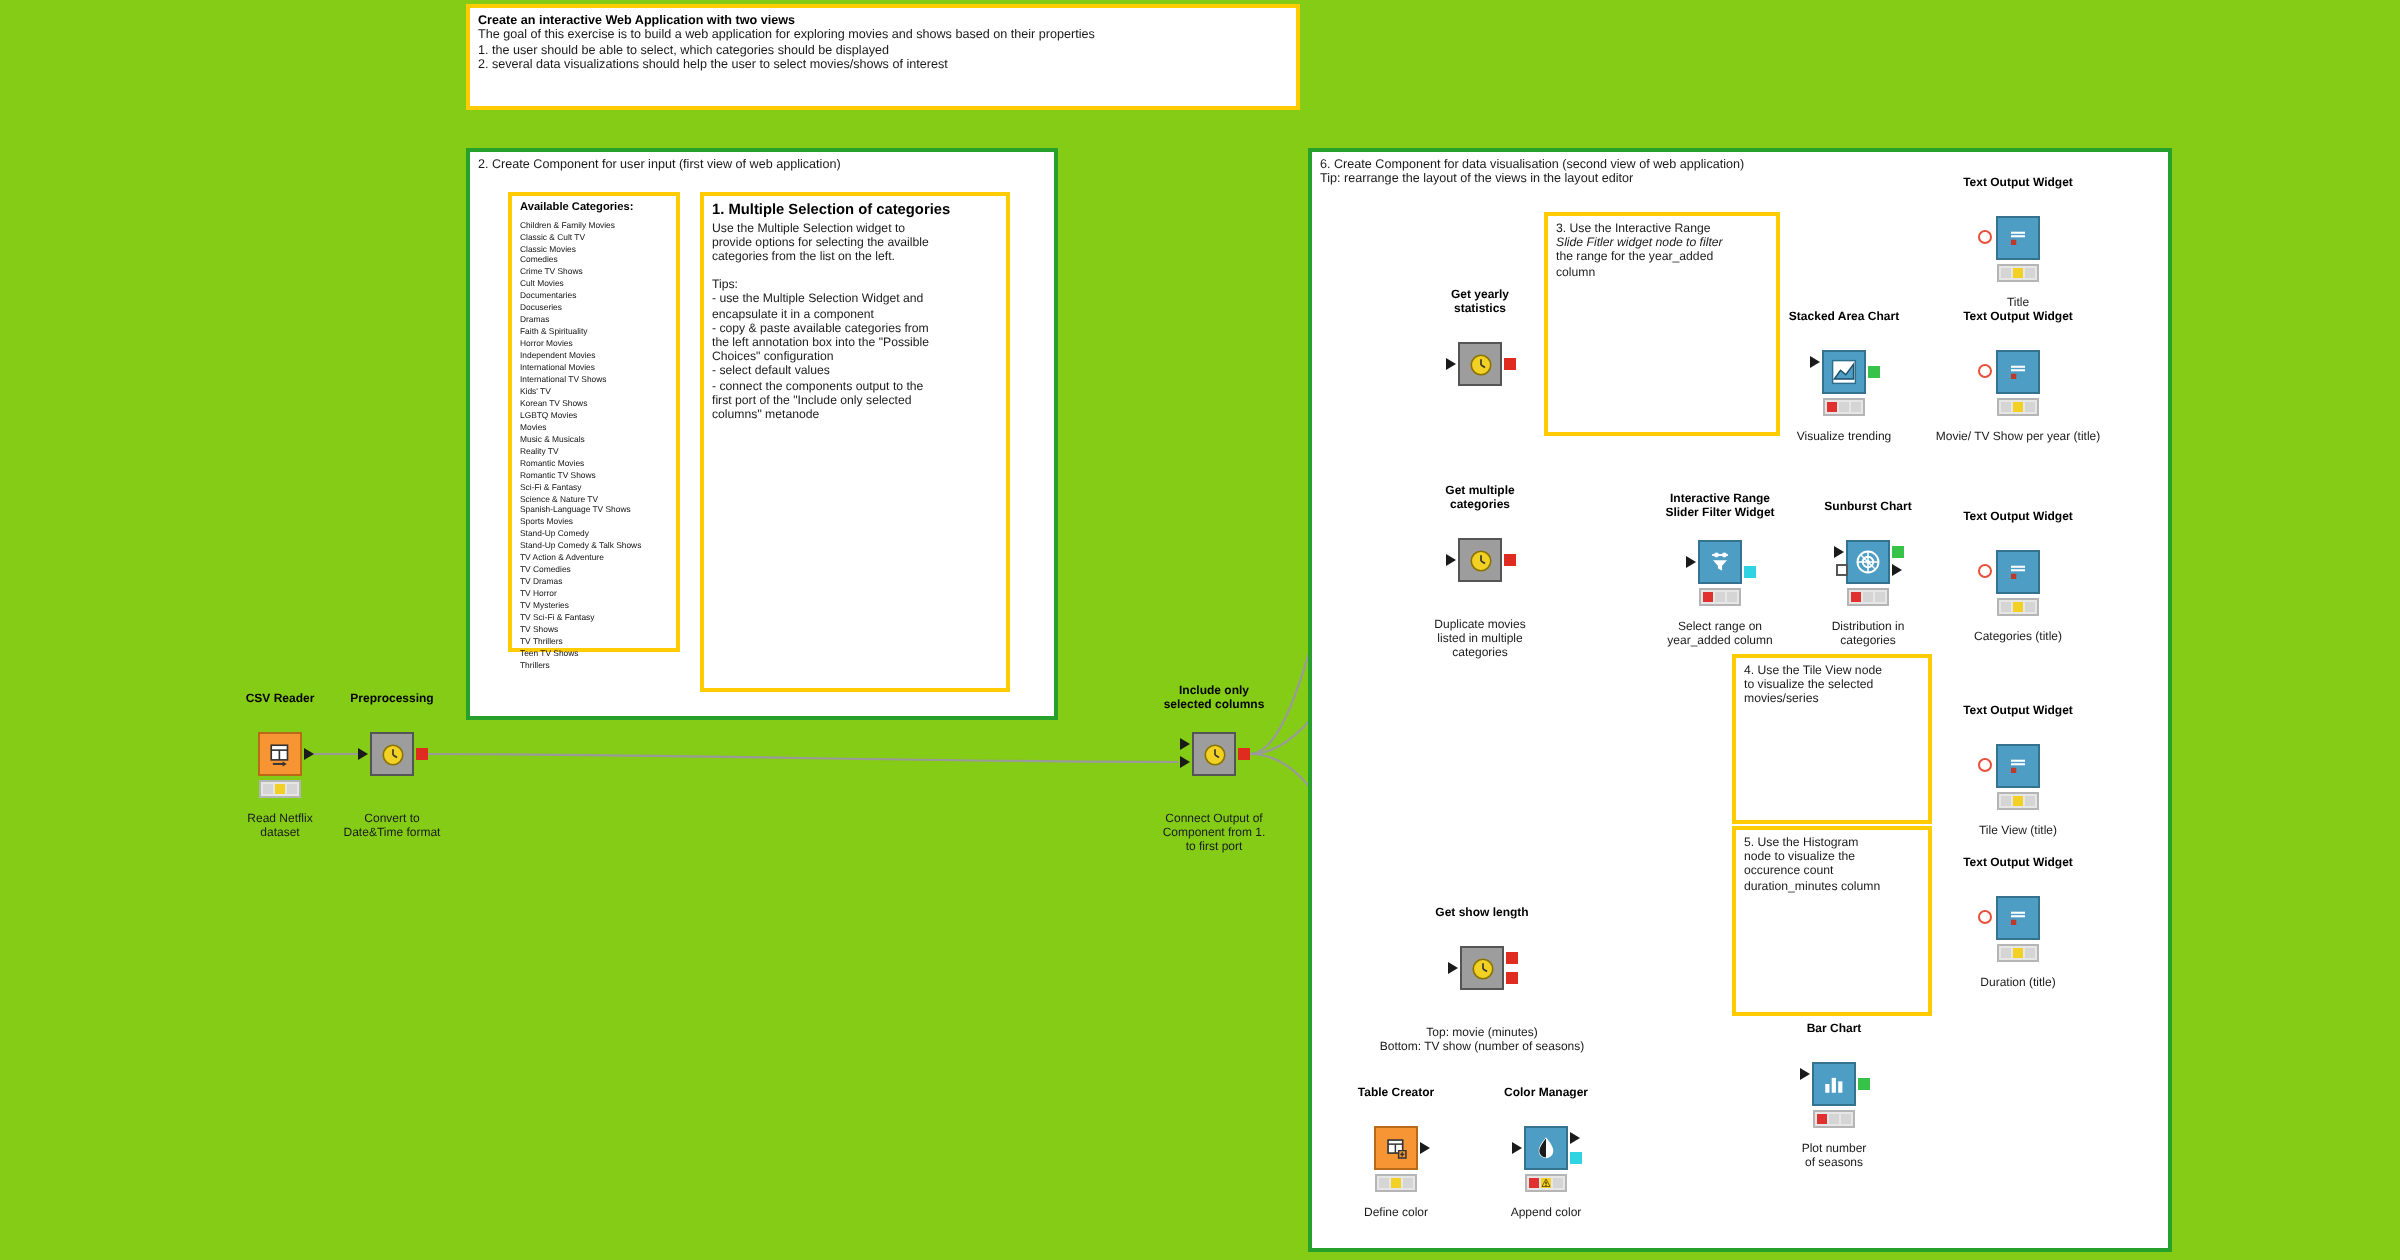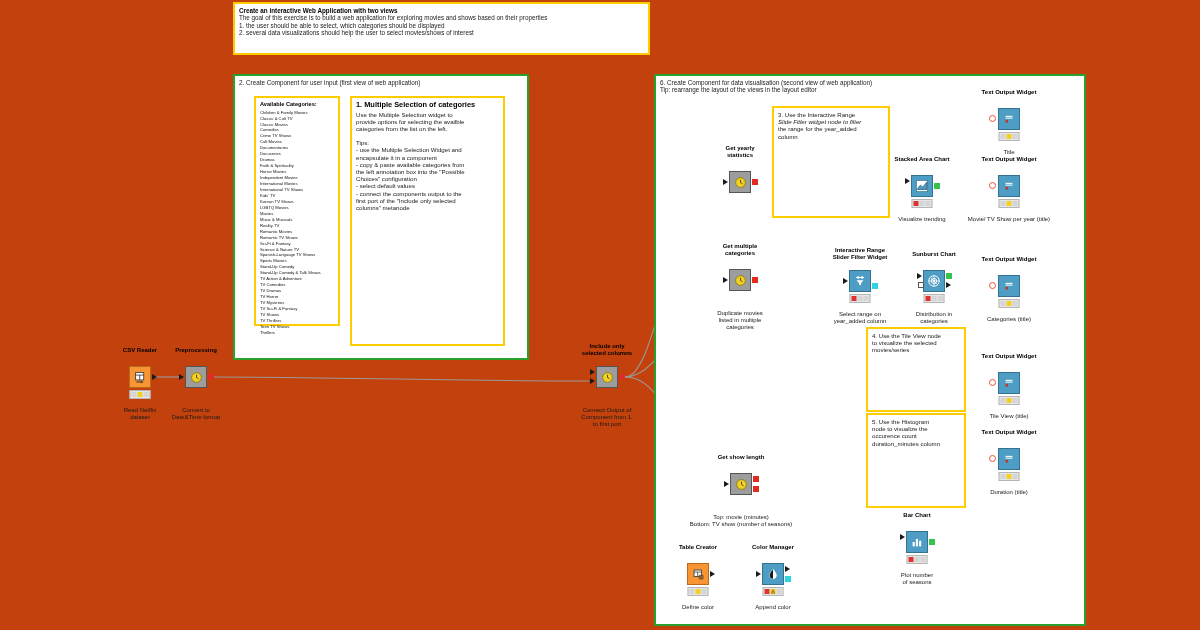--- a/index.html
+++ b/index.html
@@ -9,21 +9,21 @@
     background: #ffffff;
   }
   body {
     font-family: "Liberation Sans", sans-serif;
     -webkit-font-smoothing: antialiased;
   }
   #canvas {
     position: relative;
     width: 1200px;
     height: 630px;
-    background: #c2410c;
+    background: #84cc16;
     overflow: hidden;
   }
 
   
   .anno {
     position: absolute;
     background: #ffffff;
     line-height: 1.18;
   }
   .anno-yellow { border: 2px solid #FFCC00; }

